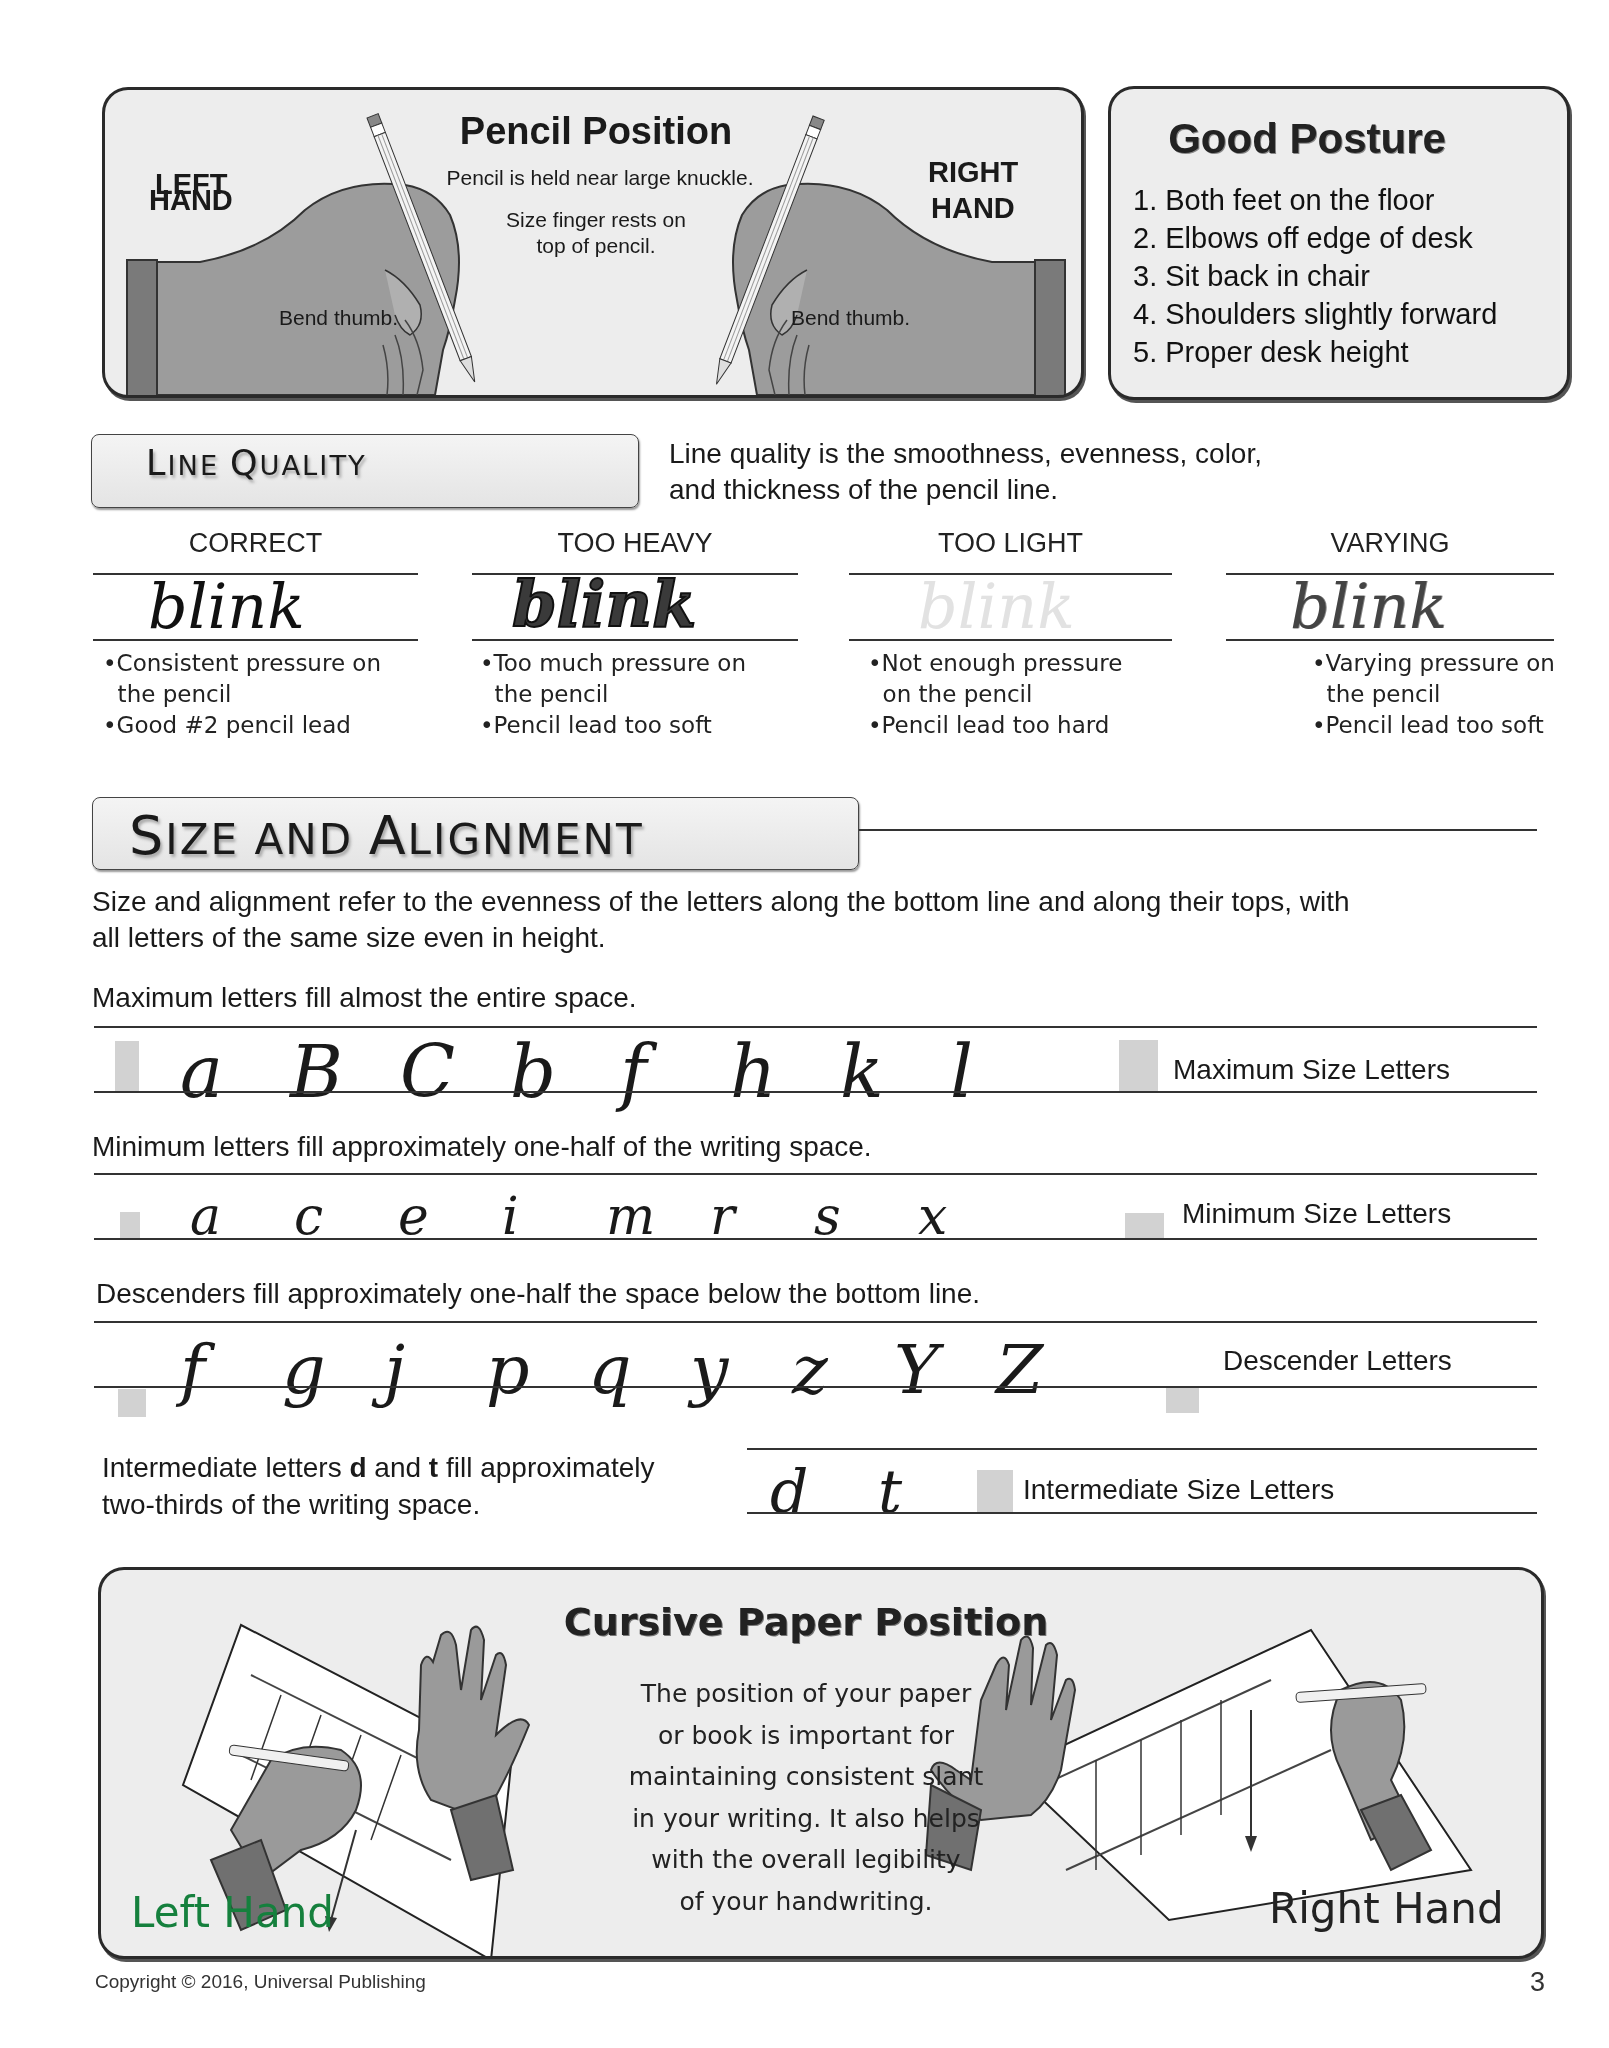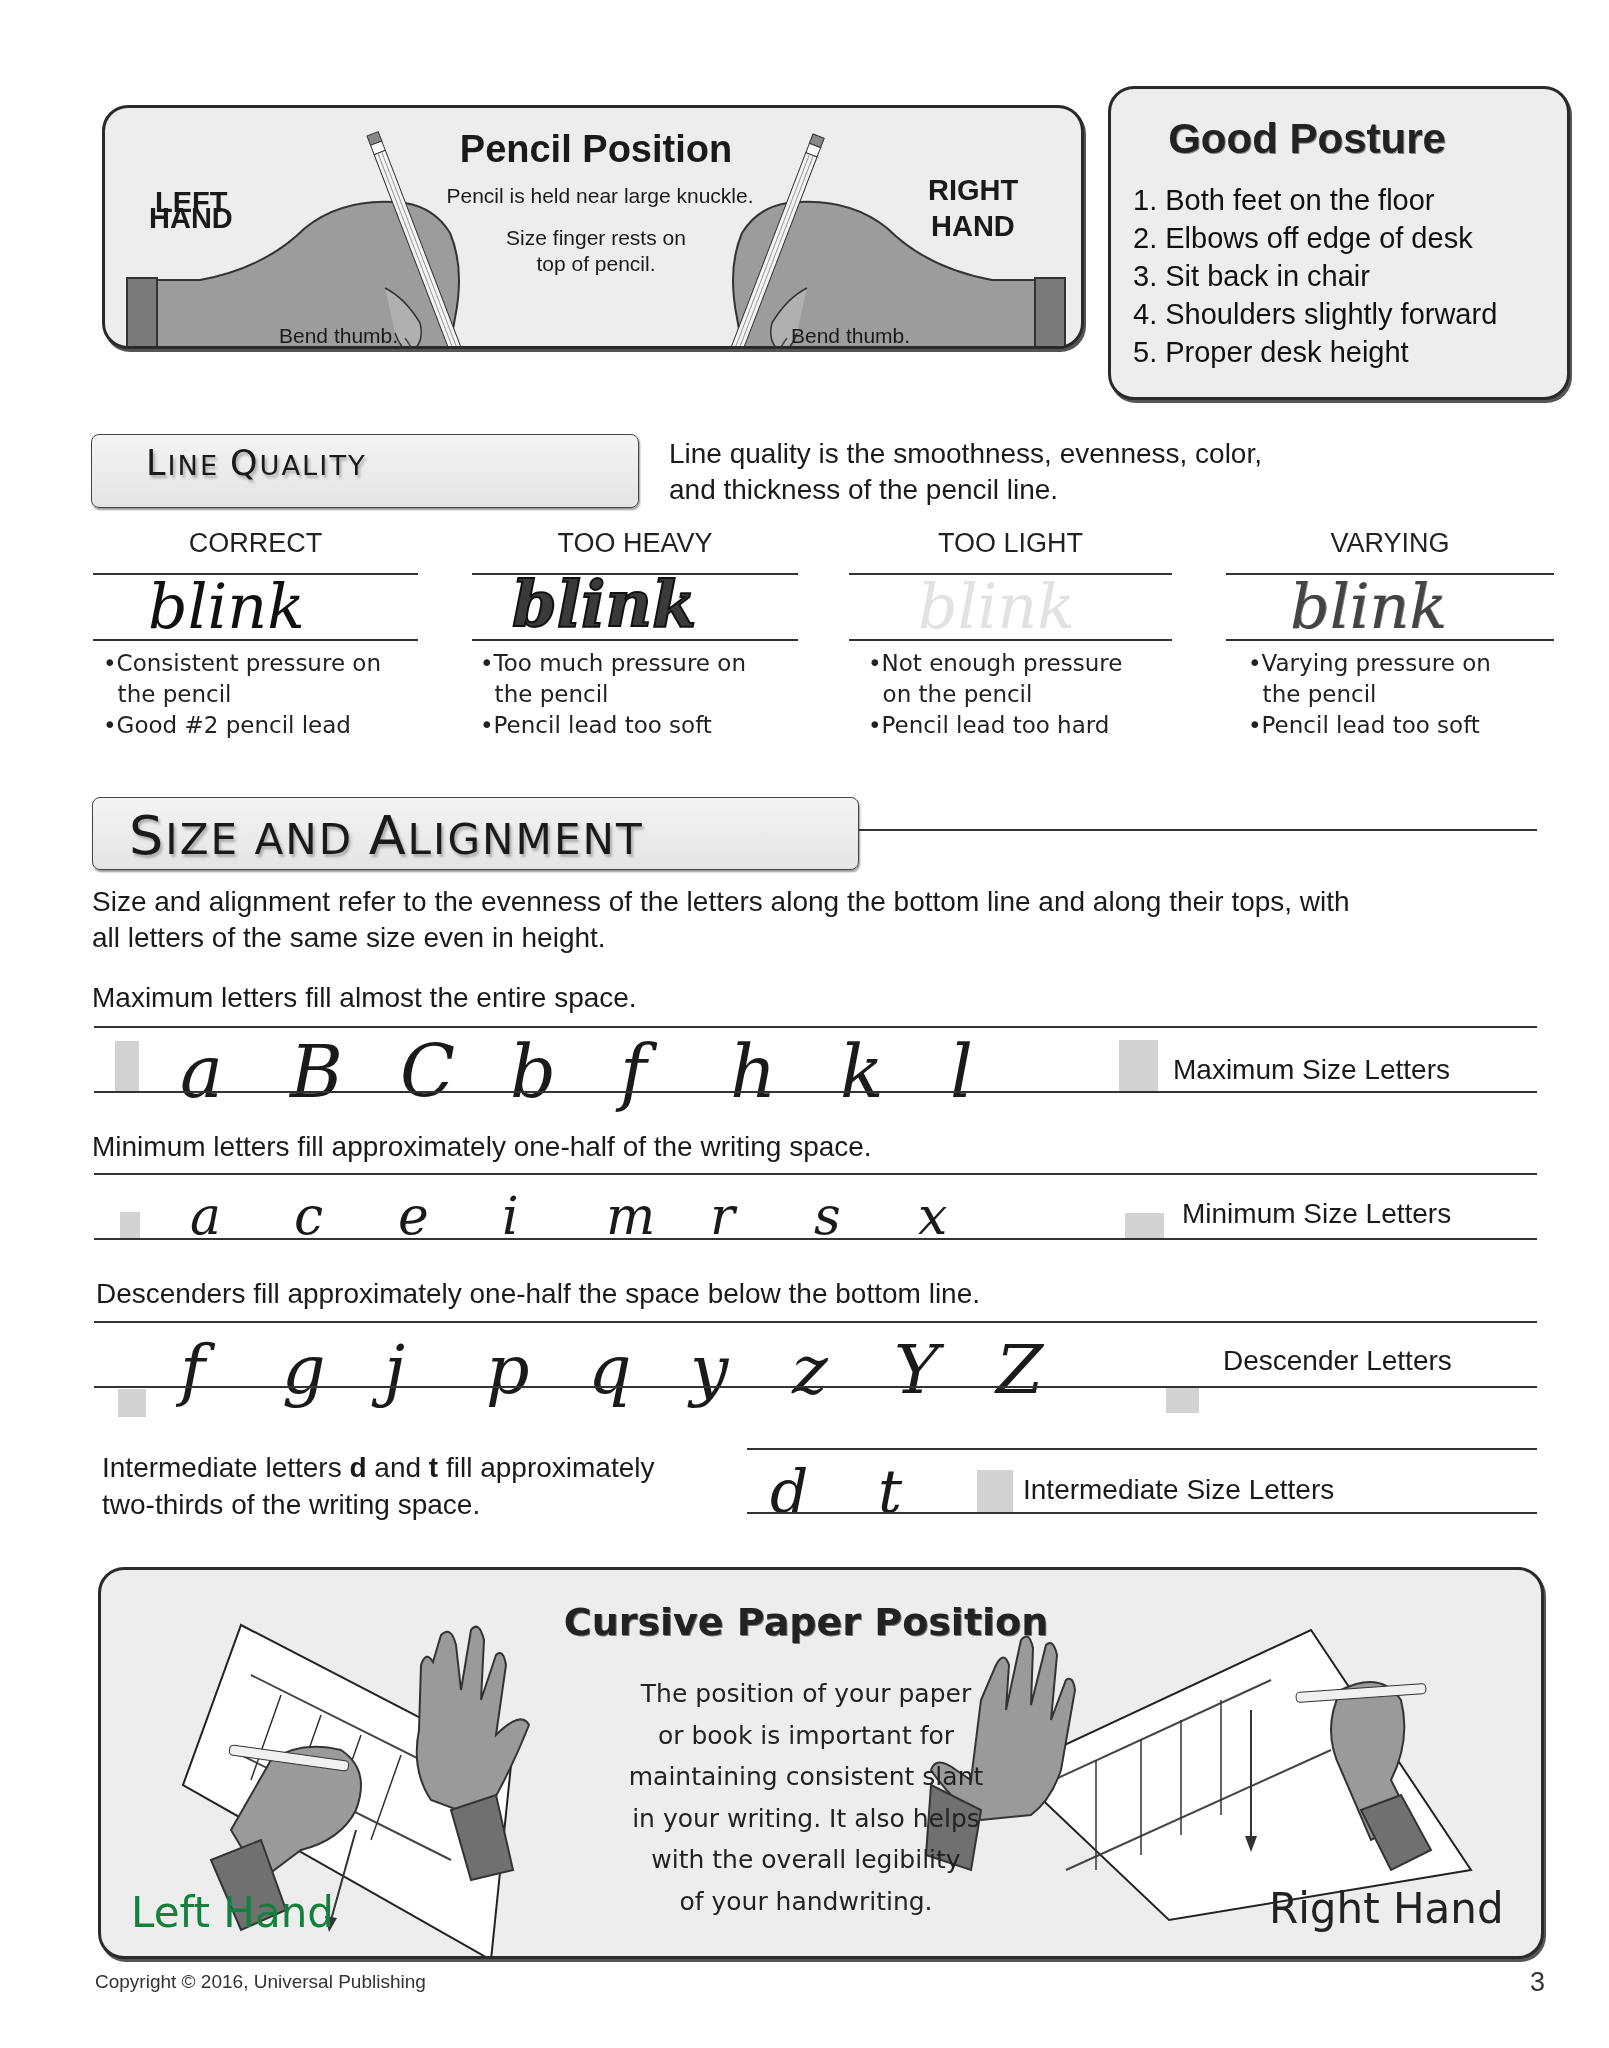--- a/index.html
+++ b/index.html
@@ -25,21 +25,21 @@
   .txt { position: absolute; white-space: nowrap; }
   .cursive { position: absolute; font-family: "DejaVu Serif", serif; font-style: italic; white-space: nowrap; }
   .marker { position: absolute; background: #d2d2d2; }
   .bullet { font-family: "DejaVu Sans", sans-serif; font-size: 23px; color: #222; line-height: 31px; }
   .colhead { font-size: 27px; color: #222; text-align: center; }
   svg { position: absolute; overflow: visible; }
 </style>
 </head>
 <body>
 
-<div class="panel" style="left:102px; top:105px; width:982px; height:244px; overflow:hidden;">
+<div class="panel" style="left:102px; top:87px; width:982px; height:311px; overflow:hidden;">
 
   <svg width="982" height="311" style="left:0;top:0;">
 
     <path d="M22 172 L95 172 Q160 160 200 120 Q240 88 300 95 Q330 100 345 125 Q360 160 350 210 Q345 240 338 260 L330 305 L22 305 Z" fill="#9c9c9c" stroke="#333" stroke-width="2"></path>
     <rect x="22" y="170" width="30" height="138" fill="#7a7a7a" stroke="#333" stroke-width="2"></rect>
     <path d="M280 180 Q300 190 315 215 Q320 235 305 245 Q295 240 290 225" fill="#b0b0b0" stroke="#333" stroke-width="1.5"></path>
     <path d="M300 230 Q315 250 318 280 L312 305 M290 245 Q300 270 298 305 M278 255 Q285 280 282 305" fill="none" stroke="#444" stroke-width="1.5"></path>
 
     <g transform="translate(262,28) rotate(-21)">
       <rect x="0" y="0" width="12" height="10" fill="#888" stroke="#333"></rect>
@@ -117,21 +117,21 @@
   <div class="cursive" style="left:918px; top:570px; font-size:62px; color:#e2e2e2;">blink</div>
   <div class="rule" style="left:849px; width:323px; top:639px;"></div>
   <div class="bullet abs" style="left:868px; top:648px; white-space:pre;"><div>•Not enough pressure</div><div>  on the pencil</div><div>•Pencil lead too hard</div></div>
 </div>
 
 <div>
   <div class="txt colhead" style="left:1226px; width:328px; top:528px;">VARYING</div>
   <div class="rule" style="left:1226px; width:328px; top:573px;"></div>
   <div class="cursive" style="left:1290px; top:570px; font-size:62px; color:#444; text-shadow:1px 0 0 #888;">blink</div>
   <div class="rule" style="left:1226px; width:328px; top:639px;"></div>
-  <div class="bullet abs" style="left:1248px; top:648px; white-space:pre;"><div>•Varying pressure on</div><div>  the pencil</div><div>•Pencil lead too soft</div></div>
+  <div class="bullet abs" style="left:1312px; top:648px; white-space:pre;"><div>•Varying pressure on</div><div>  the pencil</div><div>•Pencil lead too soft</div></div>
 </div>
 
 <div class="hdr-box" style="left:92px; top:797px; width:767px; height:73px;">
   <div class="hdr-text" style="left:36px; top:6px; font-size:54px;">
     <span>S</span><span class="sc">IZE AND </span><span>A</span><span class="sc">LIGNMENT</span>
   </div>
 </div>
 <div class="rule" style="left:859px; width:678px; top:829px;"></div>
 
 <div class="txt" style="left:92px; top:886px; font-size:28px;">Size and alignment refer to the evenness of the letters along the bottom line and along their tops, with</div>

